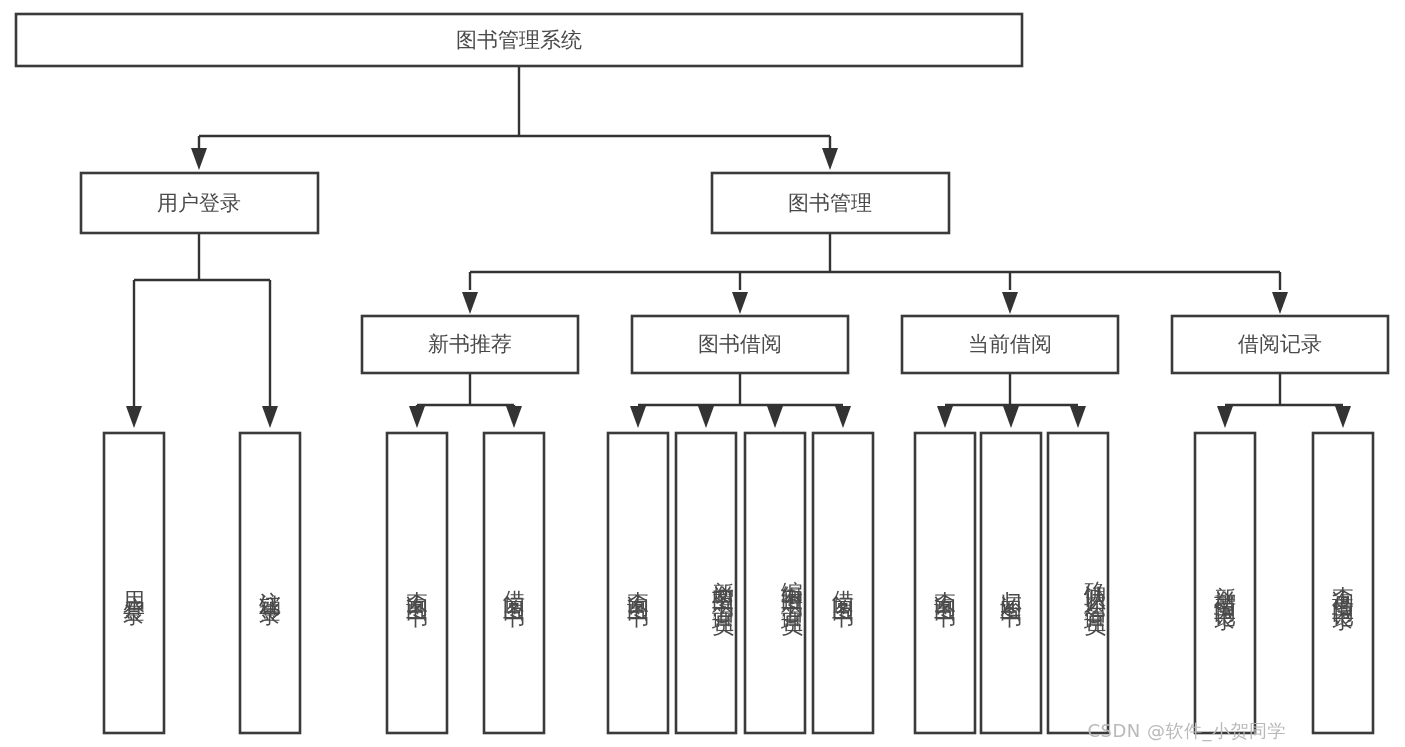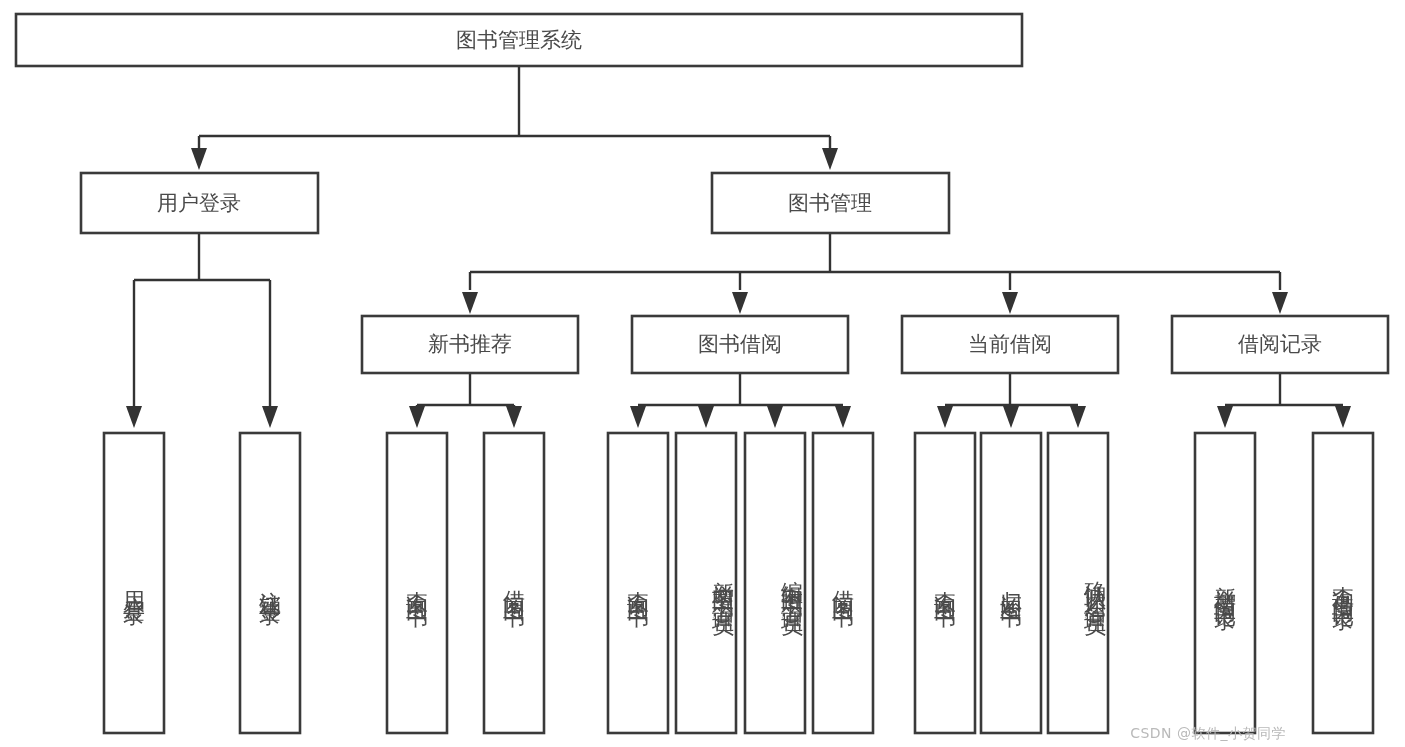--- a/index.html
+++ b/index.html
@@ -66,21 +66,21 @@
     white-space: nowrap;
     text-align: center;
     pointer-events: none;
     user-select: none;
   }
   .watermark {
     position: absolute;
     right: 12px;
     bottom: 4px;
     font-family: "DejaVu Sans", "Liberation Sans", sans-serif;
-    font-size: 14px;
+    font-size: 18px;
     color: #b9b9b9;
     letter-spacing: 0.5px;
     white-space: nowrap;
   }
 </style>
 </head>
 <body>
 
 <div id="diagram-root">
 

